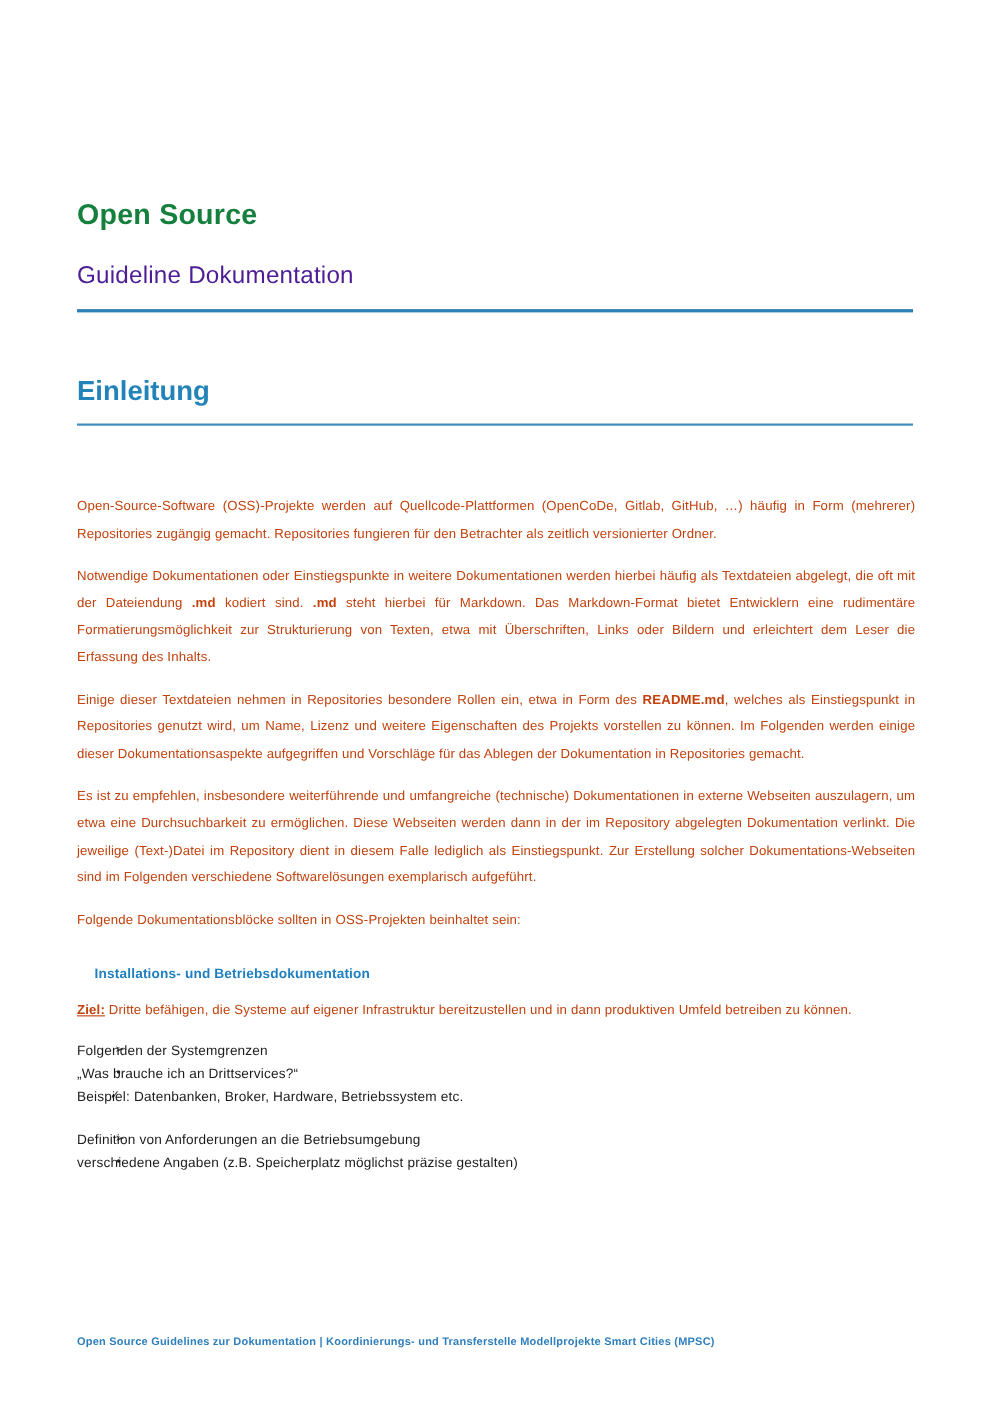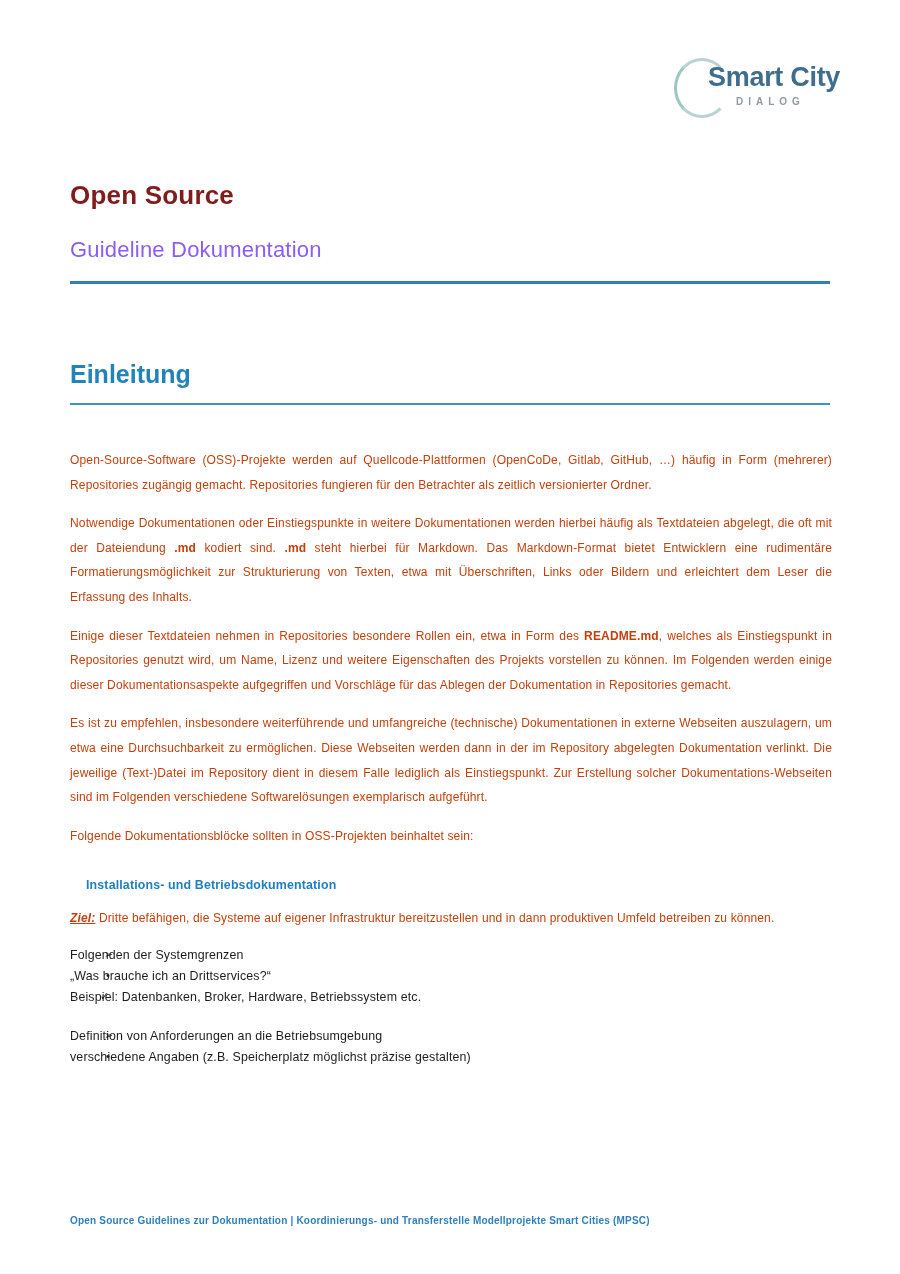--- a/index.html
+++ b/index.html
@@ -65,47 +65,47 @@
   
   .title-block {
     position: absolute;
     left: 70px;
     top: 180px;
     width: 760px;
   }
   .doc-title {
     font-size: 26px;
     font-weight: bold;
-    color: #7f1d1d;
+    color: #15803d;
     margin: 0 0 26px 0;
     letter-spacing: 0.2px;
   }
   .doc-subtitle {
     font-size: 22px;
     font-weight: normal;
-    color: #8b5cf6;
+    color: #4c1d95;
     margin: 0 0 18px 0;
     letter-spacing: 0.2px;
   }
   .rule-strong {
     height: 3px;
     background: #2e80b8;
     width: 760px;
   }
   .rule-thin {
     height: 2px;
     background: #3e8fc0;
     width: 760px;
   }
 
   
   .section-block {
     position: absolute;
     left: 70px;
-    top: 360px;
+    top: 342px;
     width: 760px;
   }
   .section-title {
     font-size: 25px;
     font-weight: bold;
     color: #2183b8;
     margin: 0 0 14px 0;
   }
 
   
@@ -127,21 +127,21 @@
   .bi { font-weight: bold; }
 
   .sub-heading {
     font-size: 12.4px;
     font-weight: bold;
     color: #1e7fc0;
     margin: 30px 0 14px 0;
     letter-spacing: 0.15px;
     padding-left: 16px;
   }
-  .u-bold { font-weight: bold; text-decoration: underline; font-style: italic; }
+  .u-bold { font-weight: bold; text-decoration: underline; }
 
   
   ul.lvl { list-style: none; margin: 0; padding: 0; }
   li.item {
     position: relative;
     font-size: 12.4px;
     line-height: 1.7;
     color: #1c1c1c;
     letter-spacing: 0.15px;
   }
@@ -169,25 +169,20 @@
     font-weight: bold;
     color: #2e7fbd;
     letter-spacing: 0.2px;
   }
 </style>
 </head>
 <body>
 
 <div class="page">
 
-  <div class="logo">
-    <div class="logo-arc"></div>
-    <div class="logo-name">Smart City</div>
-    <div class="logo-sub">DIALOG</div>
-  </div>
 
   <div class="title-block">
     <h1 class="doc-title">Open Source</h1>
     <h2 class="doc-subtitle">Guideline Dokumentation</h2>
     <div class="rule-strong"></div>
   </div>
 
   <div class="section-block">
     <h2 class="section-title">Einleitung</h2>
     <div class="rule-thin"></div>

